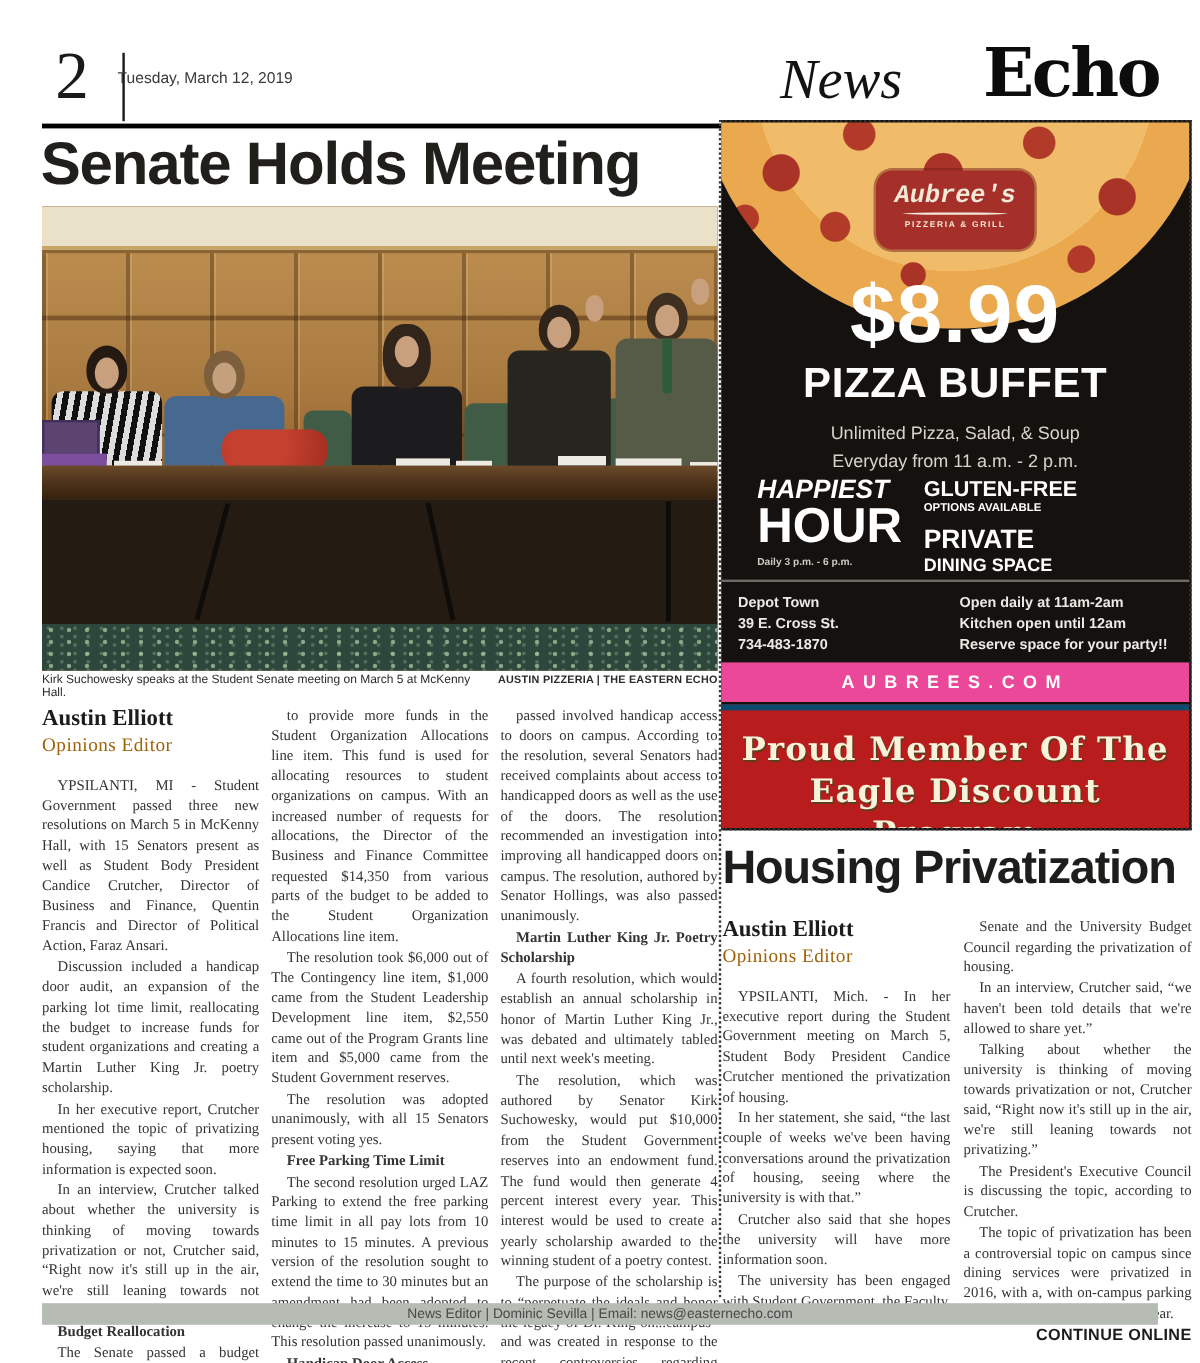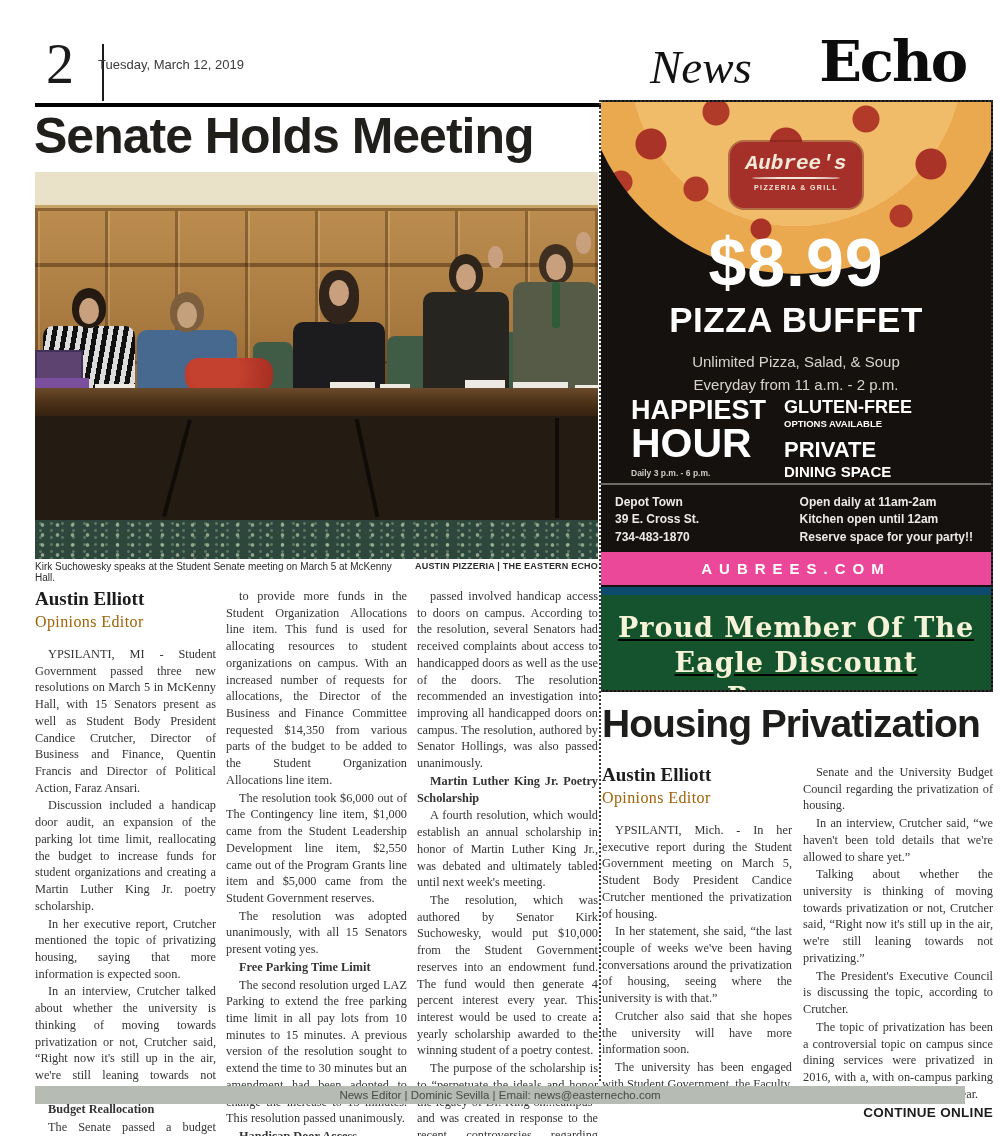--- a/index.html
+++ b/index.html
@@ -87,34 +87,34 @@
   .logo-name { font-family:Liberation Mono, monospace; font-style:italic; font-weight:bold; font-size:21px;
                color:#f2e8d8; line-height:1; }
   .logo-rule { width:88px; height:2px; background:#f2e8d8; margin:3px auto 5px; border-radius:50%; }
   .logo-sub { font-size:7px; letter-spacing:1.4px; color:#f2e8d8; font-weight:bold; }
   .price   { position:absolute; top:126px; width:100%; text-align:center; font-weight:900; font-size:68px;
              color:#fff; letter-spacing:1px; line-height:1; }
   .product { position:absolute; top:200px; width:100%; text-align:center; font-weight:900; font-size:35px;
              color:#fdfdfd; letter-spacing:0.5px; line-height:1; }
   .tagline { position:absolute; top:248px; width:100%; text-align:center; color:#d8d4cc; font-size:15px; line-height:1.55; }
   .features { position:absolute; top:296px; left:30px; right:16px; display:flex; gap:18px; color:#fff; }
-  .hh1 { font-weight:900; font-size:27px; line-height:0.95; }
+  .hh1 { font-weight:900; font-size:22px; line-height:0.95;font-style:italic; }
   .hh2 { font-weight:900; font-size:41px; line-height:0.95; }
   .hh-sub { font-size:8.5px; font-weight:bold; color:#cfcbc4; margin-top:5px; }
   .gf1 { font-weight:900; font-size:18px; line-height:1; }
   .gf2 { font-size:9.5px; font-weight:800; margin:2px 0 10px; }
   .pv1 { font-weight:900; font-size:22px; line-height:1; }
   .pv2 { font-weight:900; font-size:15px; margin-top:2px; }
   .contact { position:absolute; top:381px; left:0; right:0; height:67px; border-top:2px solid #6e6a66;
              display:flex; justify-content:space-between; padding:9px 18px 0 14px; color:#eceae6;
              font-weight:bold; font-size:12px; line-height:1.45; }
   .web { position:absolute; top:450px; left:0; right:0; height:33px; background:#ec4899; color:#fff;
          text-align:center; font-weight:900; font-size:15px; line-height:33px; letter-spacing:7px; }
-  .banner { position:absolute; top:485px; left:0; right:0; bottom:0; background:#14532d;
-            border-top:8px solid #0c4a6e; text-align:center; padding-top:15px;text-decoration:underline; }
+  .banner { position:absolute; top:485px; left:0; right:0; bottom:0; background:#b91c1c;
+            border-top:5px solid #0c4a6e; text-align:center; padding-top:15px; }
   .banner-line { font-family:"DejaVu Serif", serif; font-weight:bold; font-size:27px; color:#f6f3da;
                  line-height:1.3; letter-spacing:1px; text-shadow:1px 2px 0 rgba(20,90,30,.55); }
 
   
   .hp-head { position:absolute; left:602px; top:702px; width:391px; font:800 39px "Liberation Sans", sans-serif;
              letter-spacing:-1px; color:#1d1d1b; white-space:nowrap; }
   .hp-cols { position:absolute; left:602px; top:764px; width:391px; display:flex; gap:11px; }
   .continue { text-align:right; font:800 13.5px "Liberation Sans", sans-serif; color:#1c1c1c;
               letter-spacing:0.3px; margin-top:3px; }
 

